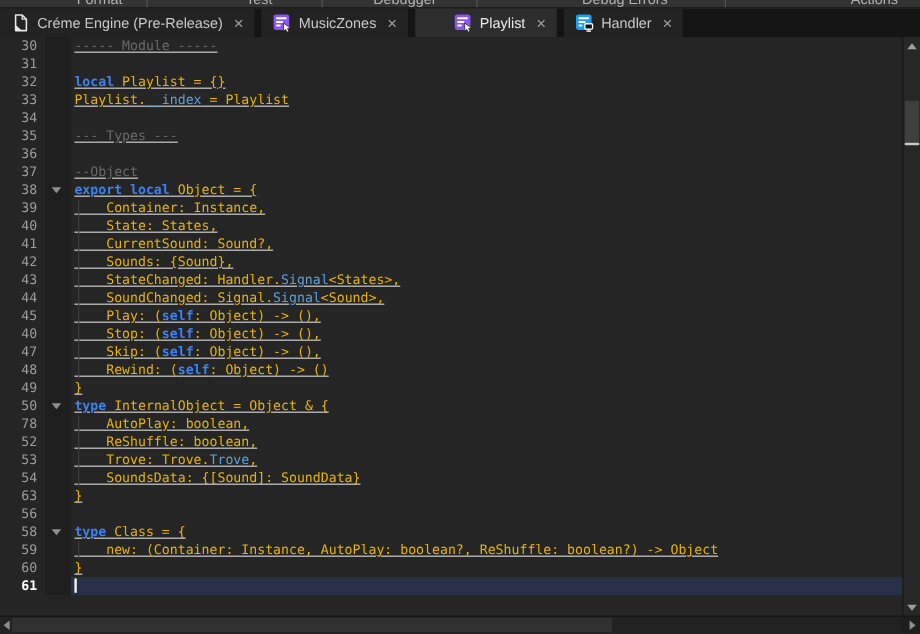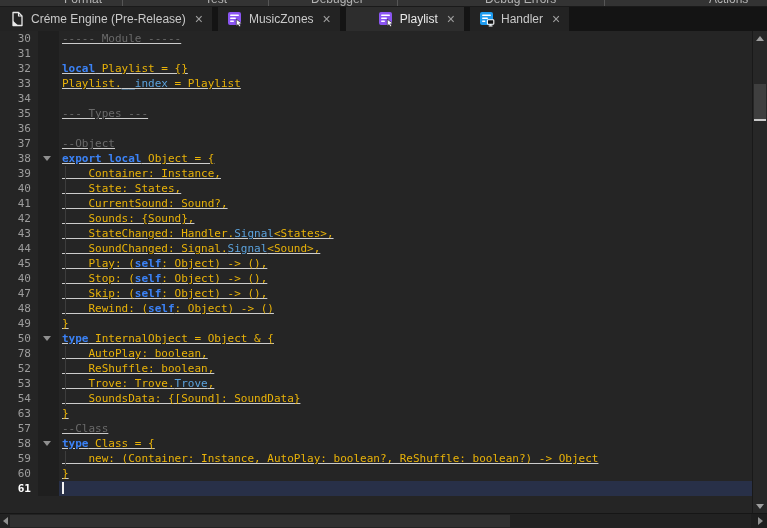--- a/index.html
+++ b/index.html
@@ -283,23 +283,23 @@
         <span class="num">54</span>
         <span class="foldcell"></span>
         <span class="codecell guide"><span class="tok-txt">    SoundsData: {[Sound]: SoundData}</span></span>
       </div>
       <div class="line">
         <span class="num">63</span>
         <span class="foldcell"></span>
         <span class="codecell"><span class="tok-txt">}</span></span>
       </div>
       <div class="line">
-        <span class="num">57</span>
-        <span class="foldcell"></span>
-        <span class="codecell"><span class="tok-comment">--Class</span></span>
+        <span class="num">56</span>
+        <span class="foldcell"></span>
+        <span class="codecell"></span>
       </div>
       <div class="line">
         <span class="num">58</span>
         <span class="foldcell">
           <span class="fold-arrow"></span>
         </span>
         <span class="codecell"><span class="tok-kw">type</span><span class="tok-txt"> Class = {</span></span>
       </div>
       <div class="line">
         <span class="num">59</span>

